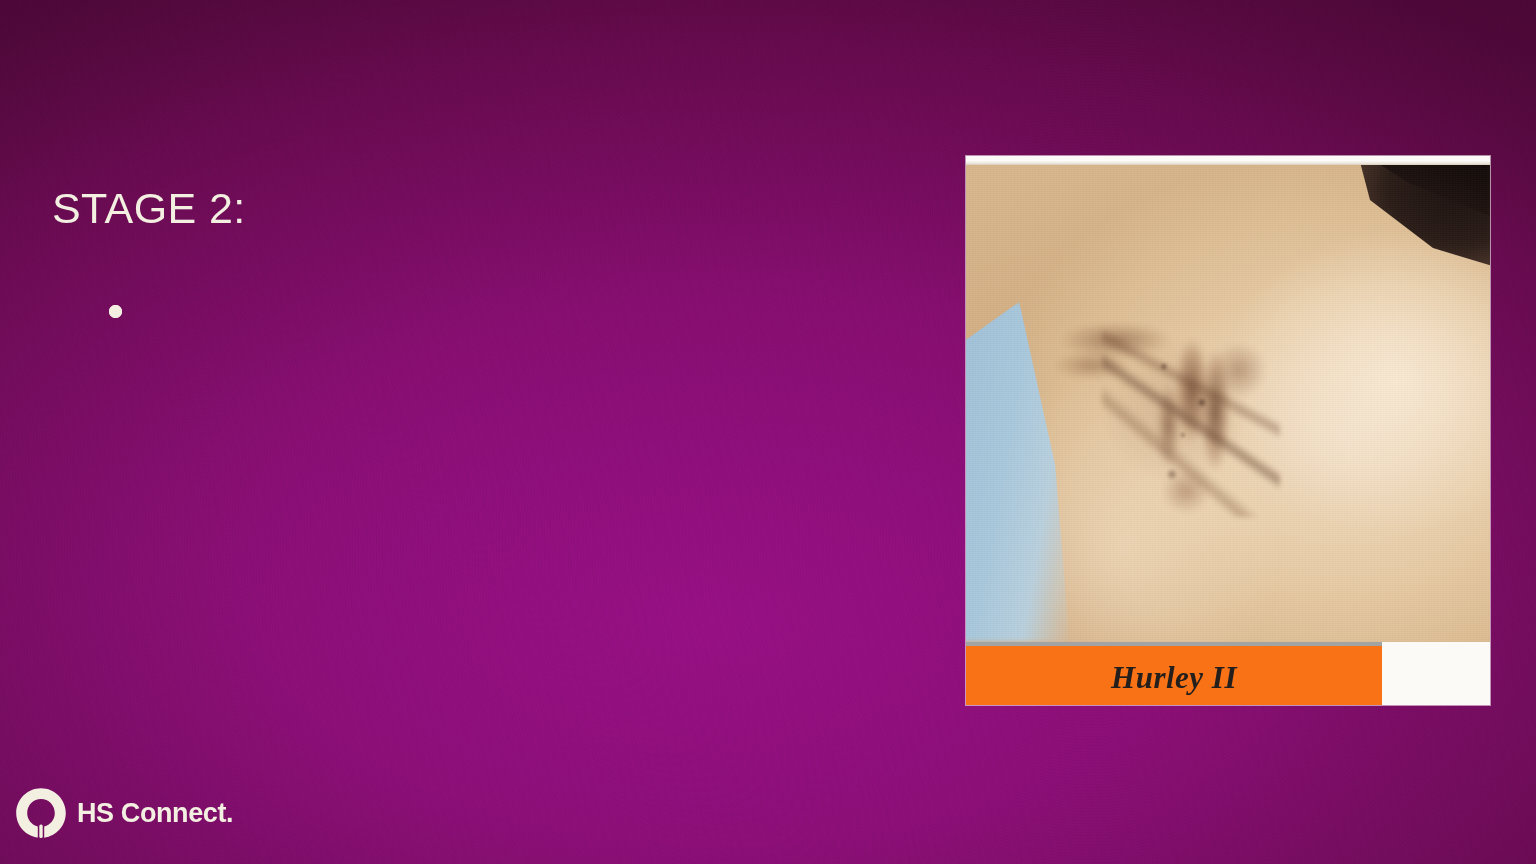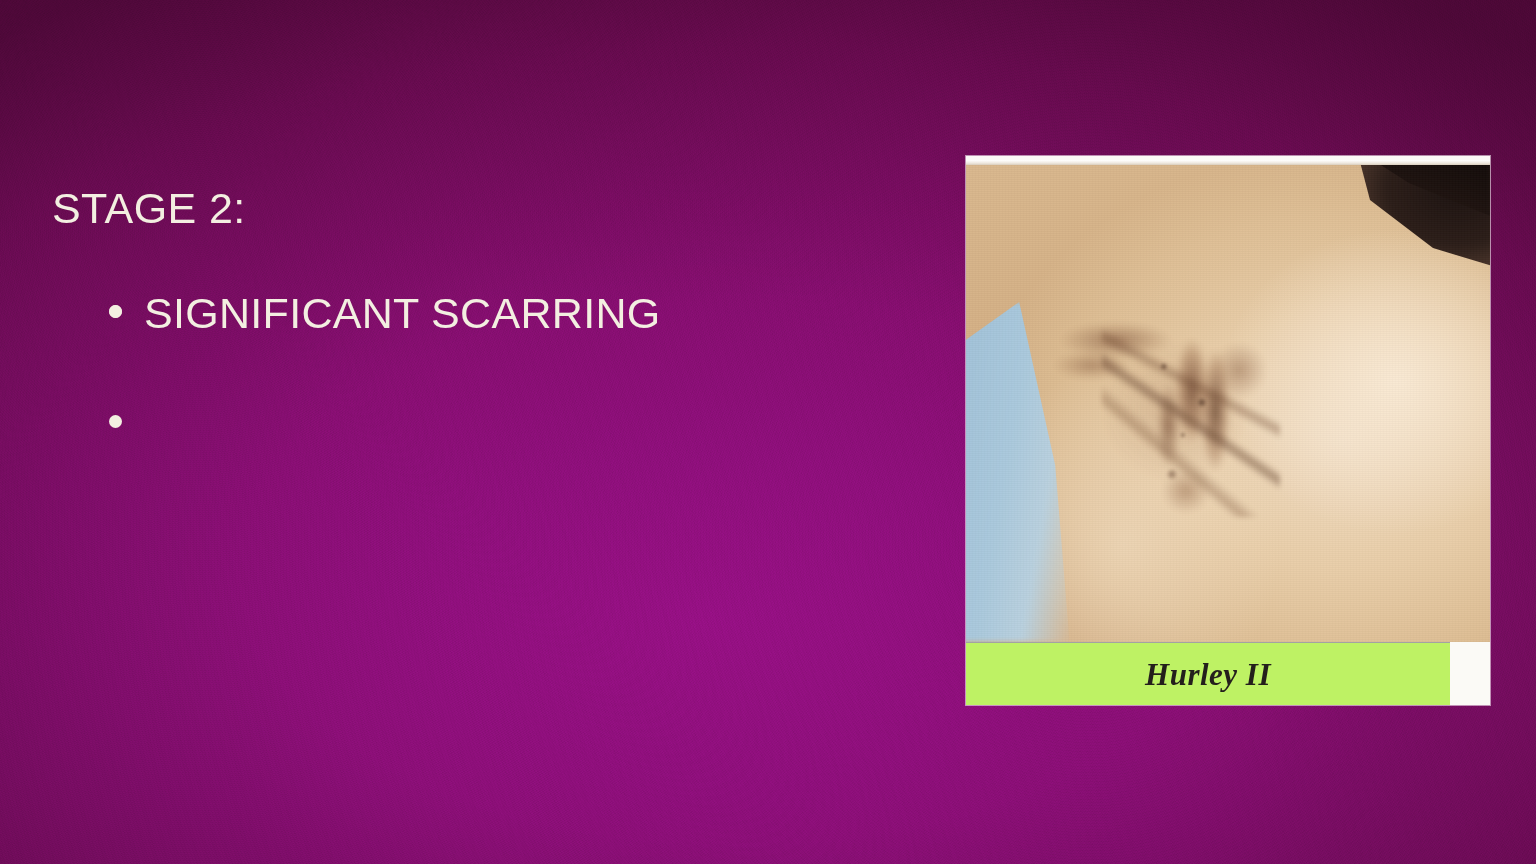--- a/index.html
+++ b/index.html
@@ -180,23 +180,23 @@
   #photo-topstripe {
     position:absolute; left:0; top:0;
     width:100%; height:5px;
     background:linear-gradient(180deg, #ffffff 0%, #efe9e0 60%, #d9cdbc 100%);
   }
 
   
   #caption-band {
     position:absolute;
     left:0; bottom:0;
-    width:484px; height:63px;
-    background:#bef264;
-    border-top:1px solid #a3a3a3;
+    width:416px; height:63px;
+    background:#f97316;
+    border-top:4px solid #a3a3a3;
   }
   #caption-text {
     position:absolute;
     left:0; right:0; top:14px;
     text-align:center;
     font-family:"Liberation Serif", serif;
     font-style:italic;
     font-weight:bold;
     font-size:31px;
     letter-spacing:.5px;
@@ -231,21 +231,20 @@
   <div id="textcol">
 
     <div id="title">STAGE 2:</div>
 
     <ul class="bullets">
       <li>
         <span class="dot"></span>
       </li>
       <li>
         <span class="dot"></span>
-        <span>SIGNIFICANT SCARRING</span>
       </li>
       <li>
         <span class="dot"></span>
       </li>
     </ul>
   </div>
 
   <div id="photo-card">
 
     <div id="photo-img">
@@ -259,14 +258,23 @@
       <div class="lesion-dots"></div>
       <div class="photo-grain"></div>
       <div id="photo-topstripe"></div>
     </div>
 
     <div id="caption-band">
       <div id="caption-text">Hurley II</div>
     </div>
   </div>
 
+  <div id="logo">
+    <svg id="logo-mark" viewBox="0 0 54 54" aria-hidden="true">
+      <path fill="#f3efe1" d="M27 2.2C13.3 2.2 2.2 13.3 2.2 27c0 12.6 9.4 23 21.6 24.6l0-11.2
+               c-6.1-1.5-10.6-7-10.6-13.5 0-7.7 6.2-13.9 13.8-13.9S40.8 19.2 40.8 27
+               c0 6.5-4.5 12-10.6 13.5l0 11.2C42.4 50 51.8 39.6 51.8 27 51.8 13.3 40.7 2.2 27 2.2z"></path>
+      <rect x="25.3" y="38.5" width="3.4" height="13.6" rx="1.5" fill="#f3efe1"></rect>
+    </svg>
+    <span id="logo-word">HS Connect.</span>
+  </div>
 
 </div>
 
 </body></html>

